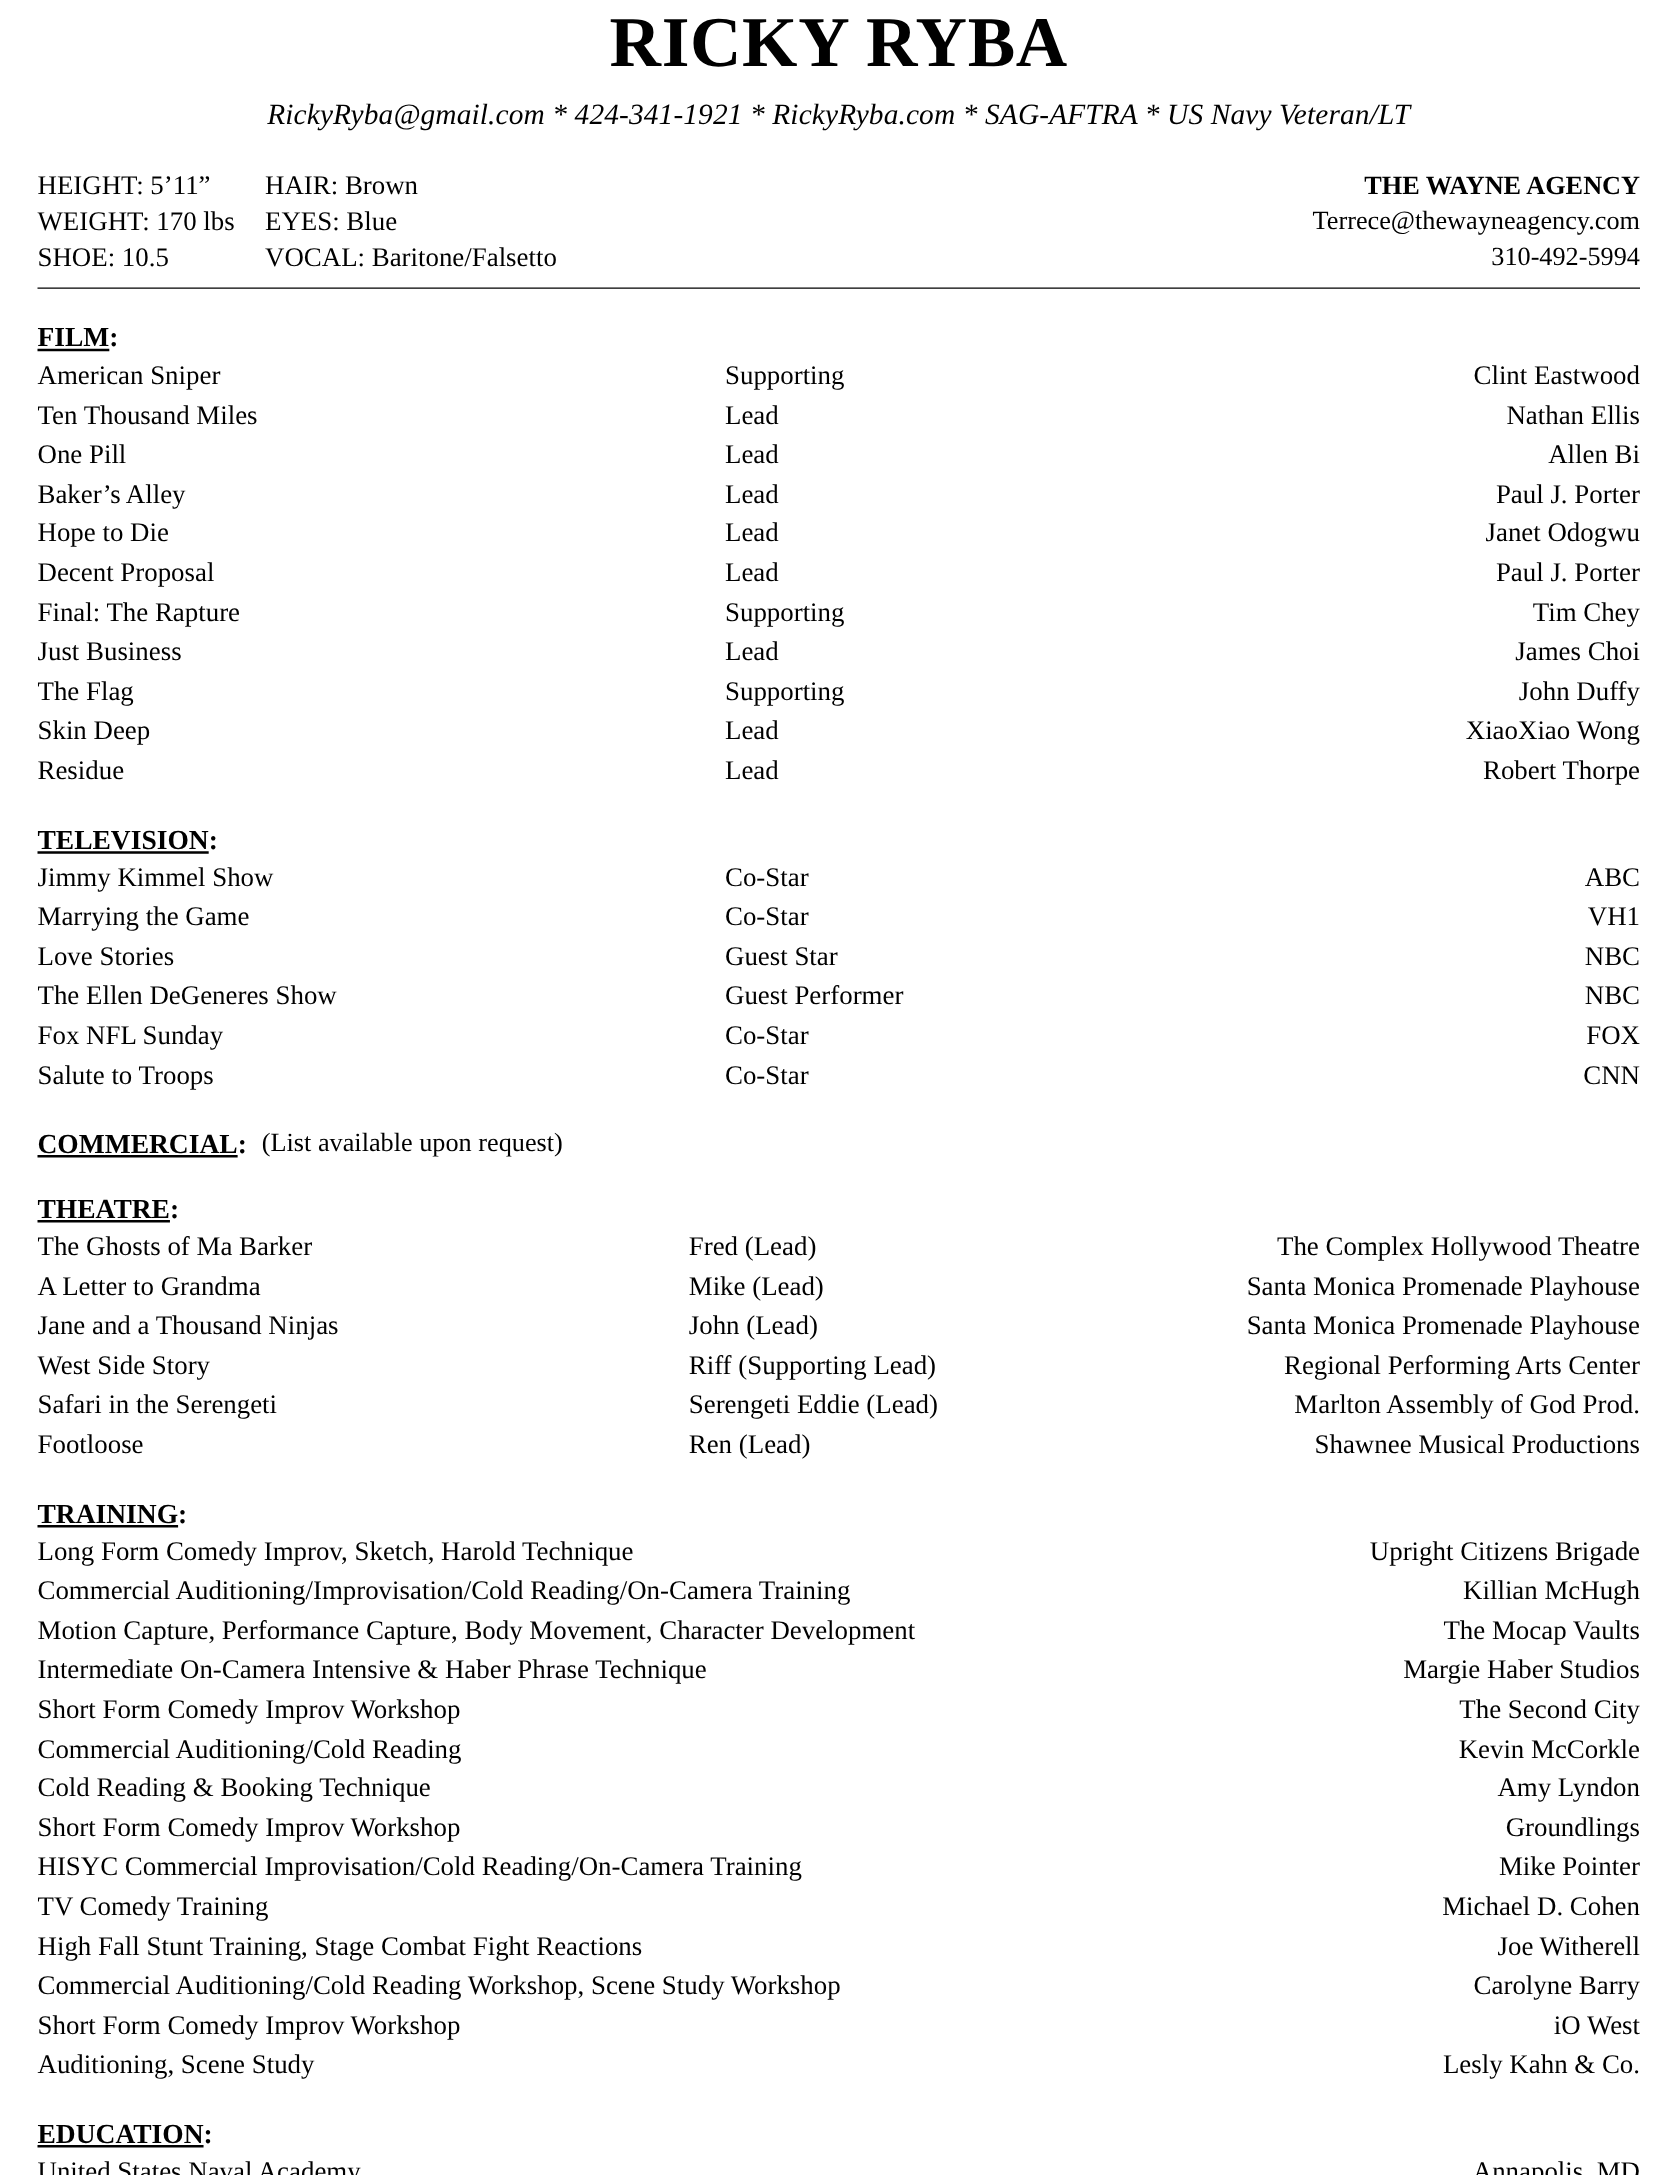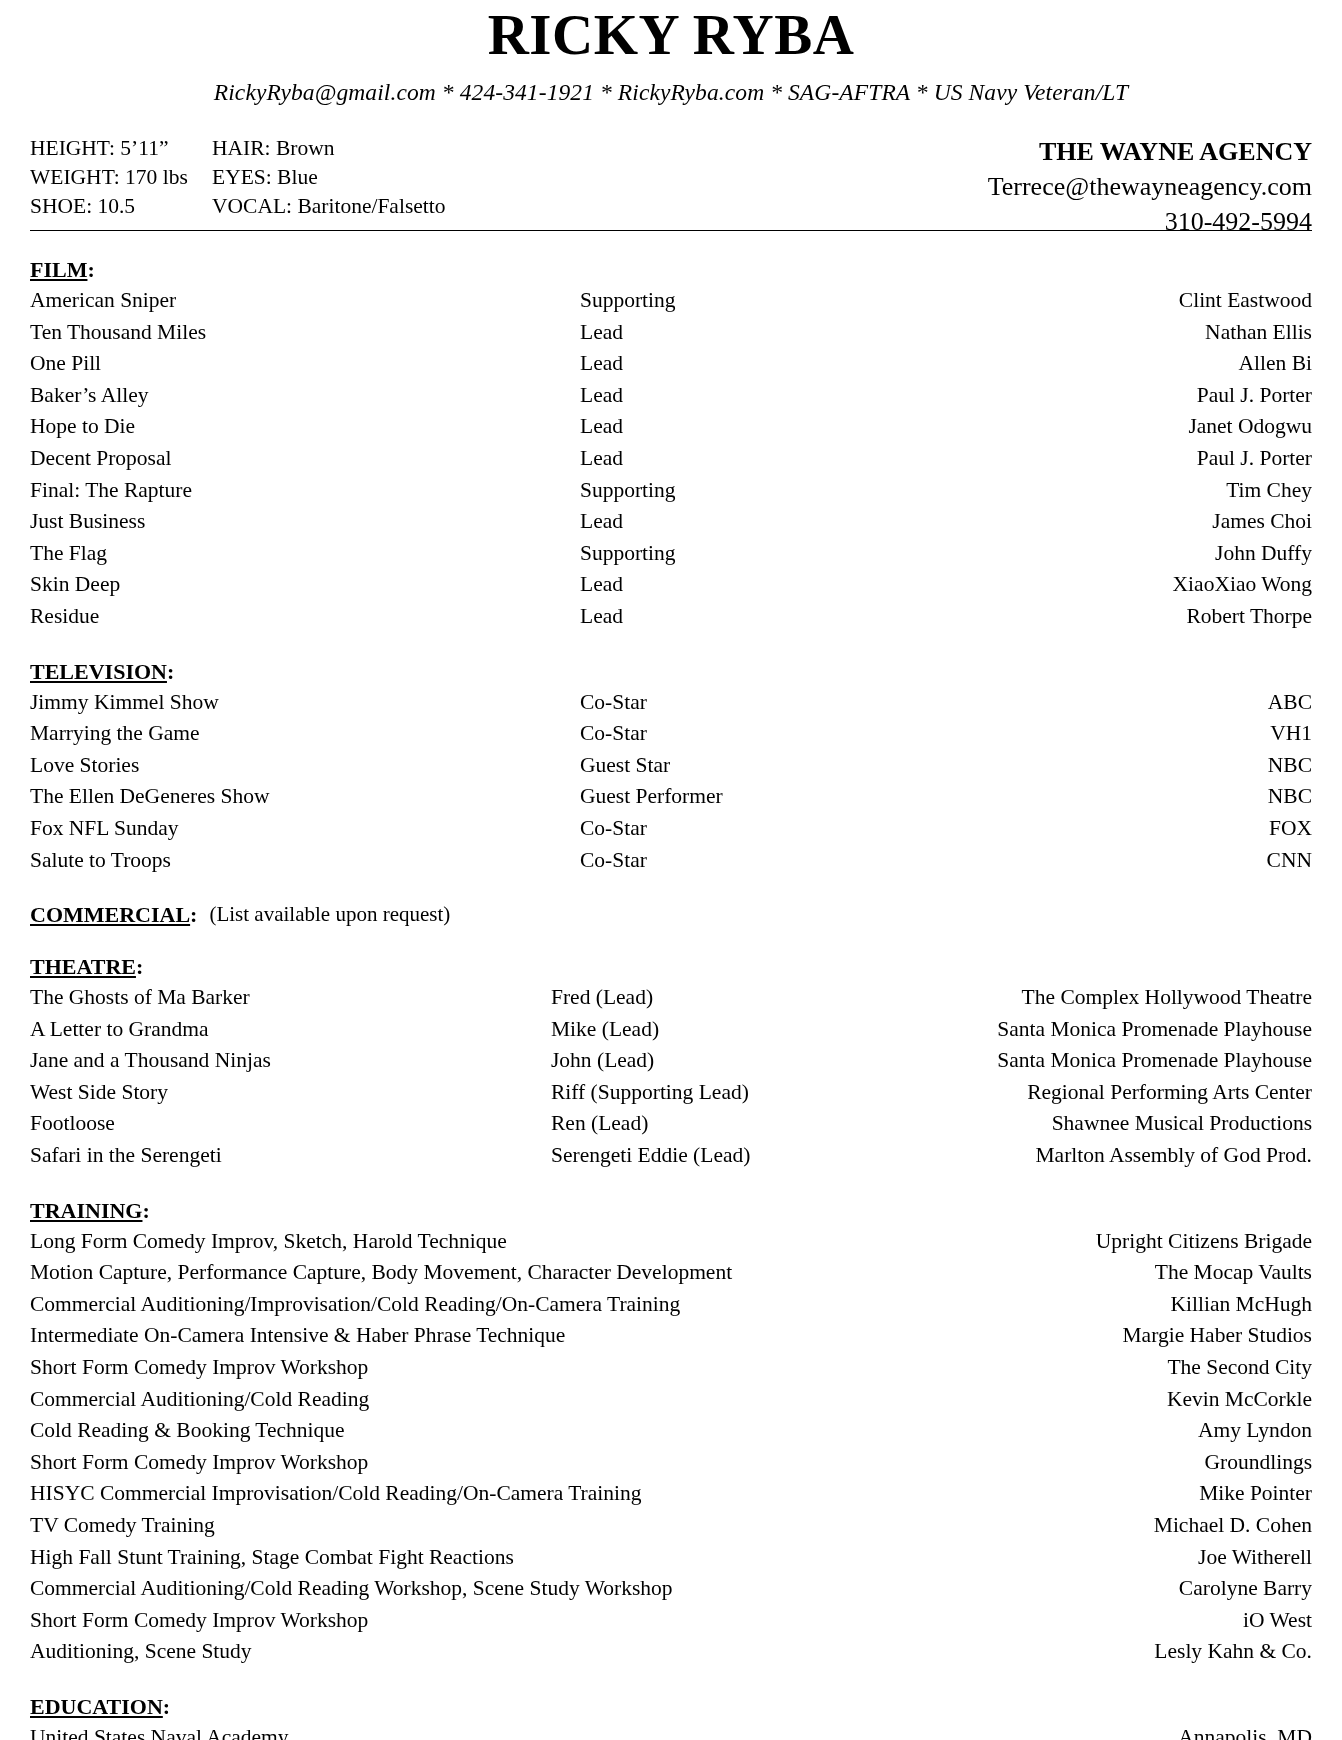--- a/index.html
+++ b/index.html
@@ -34,21 +34,21 @@
     margin-top:28px;
     position:relative;
     height:82px;
   }
   .stats-row { display:flex; line-height:1.35; font-size:21.5px; }
   .stats-col-a { width:182px; }
   .stats-col-b { width:auto;text-align:right; }
   .agency {
     position:absolute; right:0; top:0;
     text-align:right;
-    font-size:26px;
+    font-size:21px;
     line-height:1.35;
   }
   .agency .agency-name { font-weight:bold; }
 
   hr.rule {
     border:0; border-top:1.7px solid #000;
     margin:14px 0 0 0;
   }
 
   
@@ -251,48 +251,48 @@
           <div class="c1">Jane and a Thousand Ninjas</div>
           <div class="c2">John (Lead)</div>
           <div class="c3">Santa Monica Promenade Playhouse</div>
         </div>
         <div class="row">
           <div class="c1">West Side Story</div>
           <div class="c2">Riff (Supporting Lead)</div>
           <div class="c3">Regional Performing Arts Center</div>
         </div>
         <div class="row">
+          <div class="c1">Safari in the Serengeti</div>
+          <div class="c2">Serengeti Eddie (Lead)</div>
+          <div class="c3">Marlton Assembly of God Prod.</div>
+        </div>
+        <div class="row">
           <div class="c1">Footloose</div>
           <div class="c2">Ren (Lead)</div>
           <div class="c3">Shawnee Musical Productions</div>
         </div>
-        <div class="row">
-          <div class="c1">Safari in the Serengeti</div>
-          <div class="c2">Serengeti Eddie (Lead)</div>
-          <div class="c3">Marlton Assembly of God Prod.</div>
-        </div>
       </div>
   </div>
 
   <div class="section">
     <div class="sec-head">
       <span class="u">TRAINING</span><span>:</span>
     </div>
     <div id="rows-training" class="rows-tr">
         <div class="row">
           <div class="c1">Long Form Comedy Improv, Sketch, Harold Technique</div>
           <div class="c3">Upright Citizens Brigade</div>
         </div>
         <div class="row">
+          <div class="c1">Commercial Auditioning/Improvisation/Cold Reading/On-Camera Training</div>
+          <div class="c3">Killian McHugh</div>
+        </div>
+        <div class="row">
           <div class="c1">Motion Capture, Performance Capture, Body Movement, Character Development</div>
           <div class="c3">The Mocap Vaults</div>
-        </div>
-        <div class="row">
-          <div class="c1">Commercial Auditioning/Improvisation/Cold Reading/On-Camera Training</div>
-          <div class="c3">Killian McHugh</div>
         </div>
         <div class="row">
           <div class="c1">Intermediate On-Camera Intensive &amp; Haber Phrase Technique</div>
           <div class="c3">Margie Haber Studios</div>
         </div>
         <div class="row">
           <div class="c1">Short Form Comedy Improv Workshop</div>
           <div class="c3">The Second City</div>
         </div>
         <div class="row">

